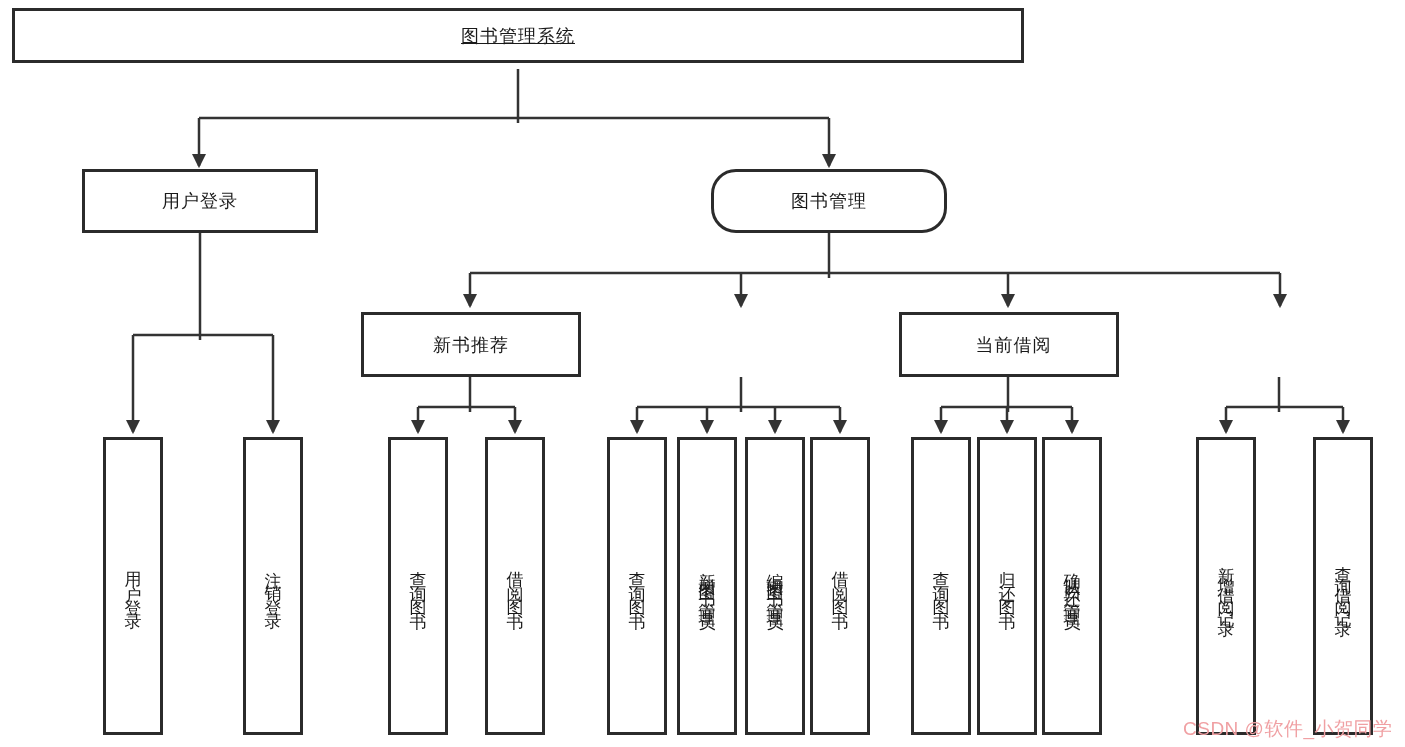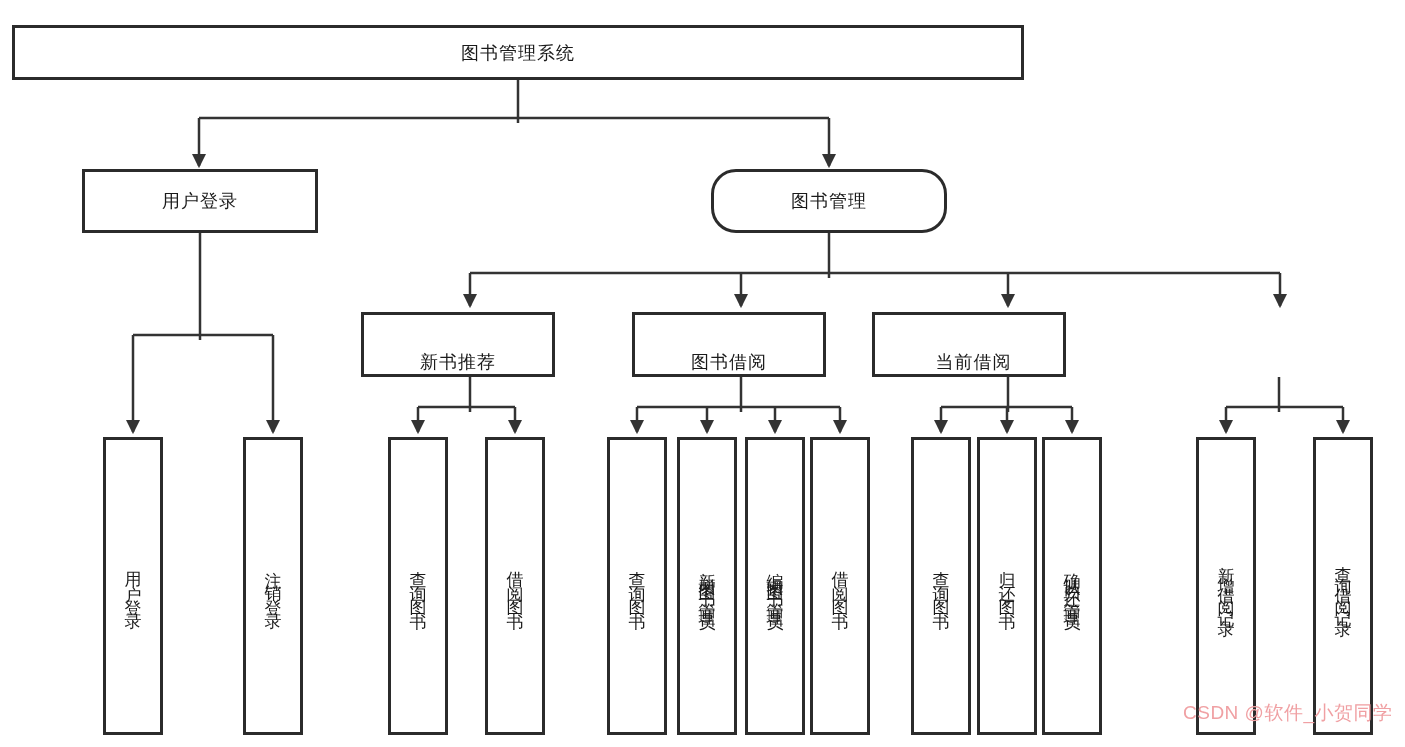--- a/index.html
+++ b/index.html
@@ -20,27 +20,27 @@
     box-sizing:border-box;
     border:3px solid #2b2b2b;
     background:#ffffff;
     display:flex;
     align-items:center;
     justify-content:center;
     font-size:18px;
     letter-spacing:1px;
     z-index:2;
   }
-  .root{left:12px;top:25px;width:1012px;height:55px;}
+  .root{left:12px;top:8px;width:1012px;height:55px;text-decoration:underline;}
   .lvl1-a{left:82px;top:169px;width:236px;height:64px;}
   .lvl1-b{left:711px;top:169px;width:236px;height:64px;border-radius:25px;}
-  .lvl2{top:312px;width:194px;height:65px;align-items:flex-end;}
+  .lvl2{top:312px;width:220px;height:65px;}
   .lvl2-a{left:361px;}
   .lvl2-b{left:632px;}
-  .lvl2-c{left:872px;padding-left:9px;}
+  .lvl2-c{left:899px;padding-left:9px;}
   .lvl2-d{left:1170px;}
   .leaf{
     top:437px;width:60px;height:298px;
     font-size:17px;letter-spacing:0;
   }
   .leaf span{
     writing-mode:vertical-rl;
     text-orientation:mixed;
     line-height:1;
   }
@@ -49,21 +49,21 @@
   .ls-long span{letter-spacing:6px;}
   .leaf-1{left:103px;} .leaf-2{left:243px;}
   .leaf-3{left:388px;} .leaf-4{left:485px;}
   .leaf-5{left:607px;} .leaf-6{left:677px;}
   .leaf-7{left:745px;} .leaf-8{left:810px;}
   .leaf-9{left:911px;} .leaf-10{left:977px;}
   .leaf-11{left:1042px;}
   .leaf-12{left:1196px;} .leaf-13{left:1313px;}
   .watermark{
     position:absolute;
-    left:1183px;top:700px;
+    left:1183px;top:716px;
     font-size:19px;
     color:#f0a0a3;
     white-space:nowrap;
     z-index:3;
     letter-spacing:0.5px;
   }
 </style>
 </head>
 <body>
 
@@ -138,23 +138,20 @@
   <div class="box lvl1-a">
     <span>用户登录</span>
   </div>
   <div class="box lvl1-b">
     <span>图书管理</span>
   </div>
 
   <div class="box lvl2 lvl2-a">
     <span>新书推荐</span>
   </div>
-  <div class="box lvl2 lvl2-b">
-    <span>图书借阅</span>
-  </div>
   <div class="box lvl2 lvl2-c">
     <span>当前借阅</span>
   </div>
 
   <div class="box leaf ls-short leaf-1">
     <span>用户登录</span>
   </div>
   <div class="box leaf ls-short leaf-2">
     <span>注销登录</span>
   </div>

